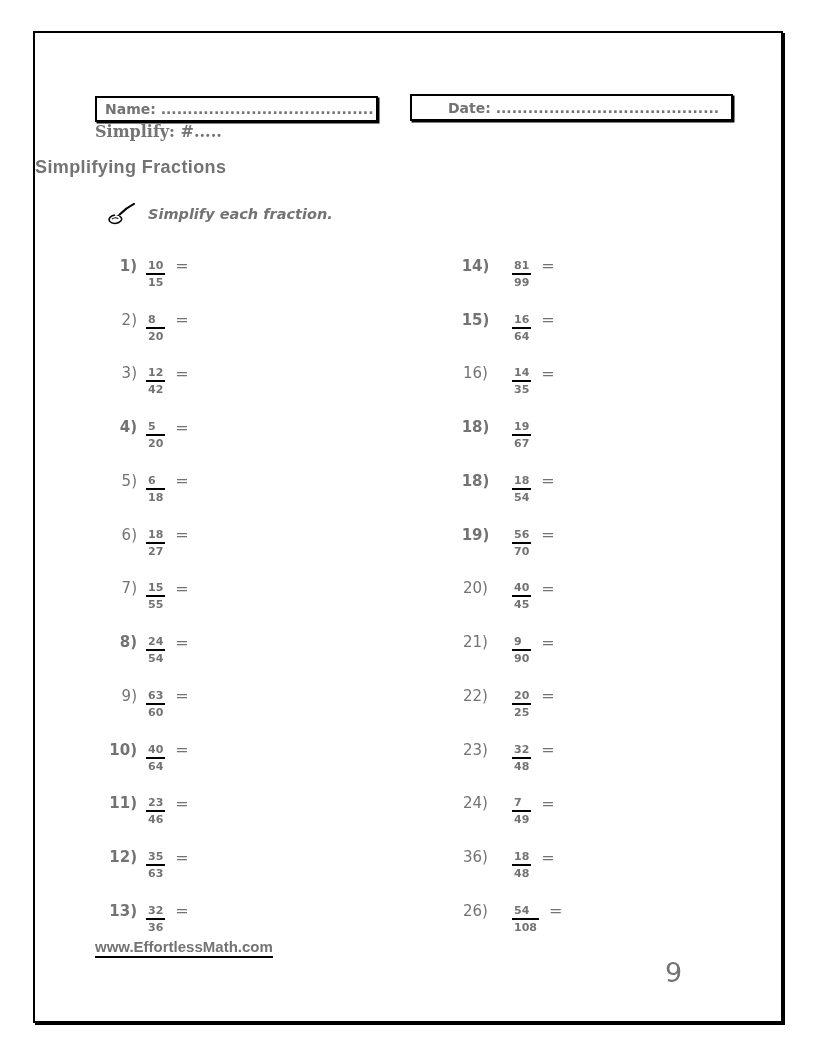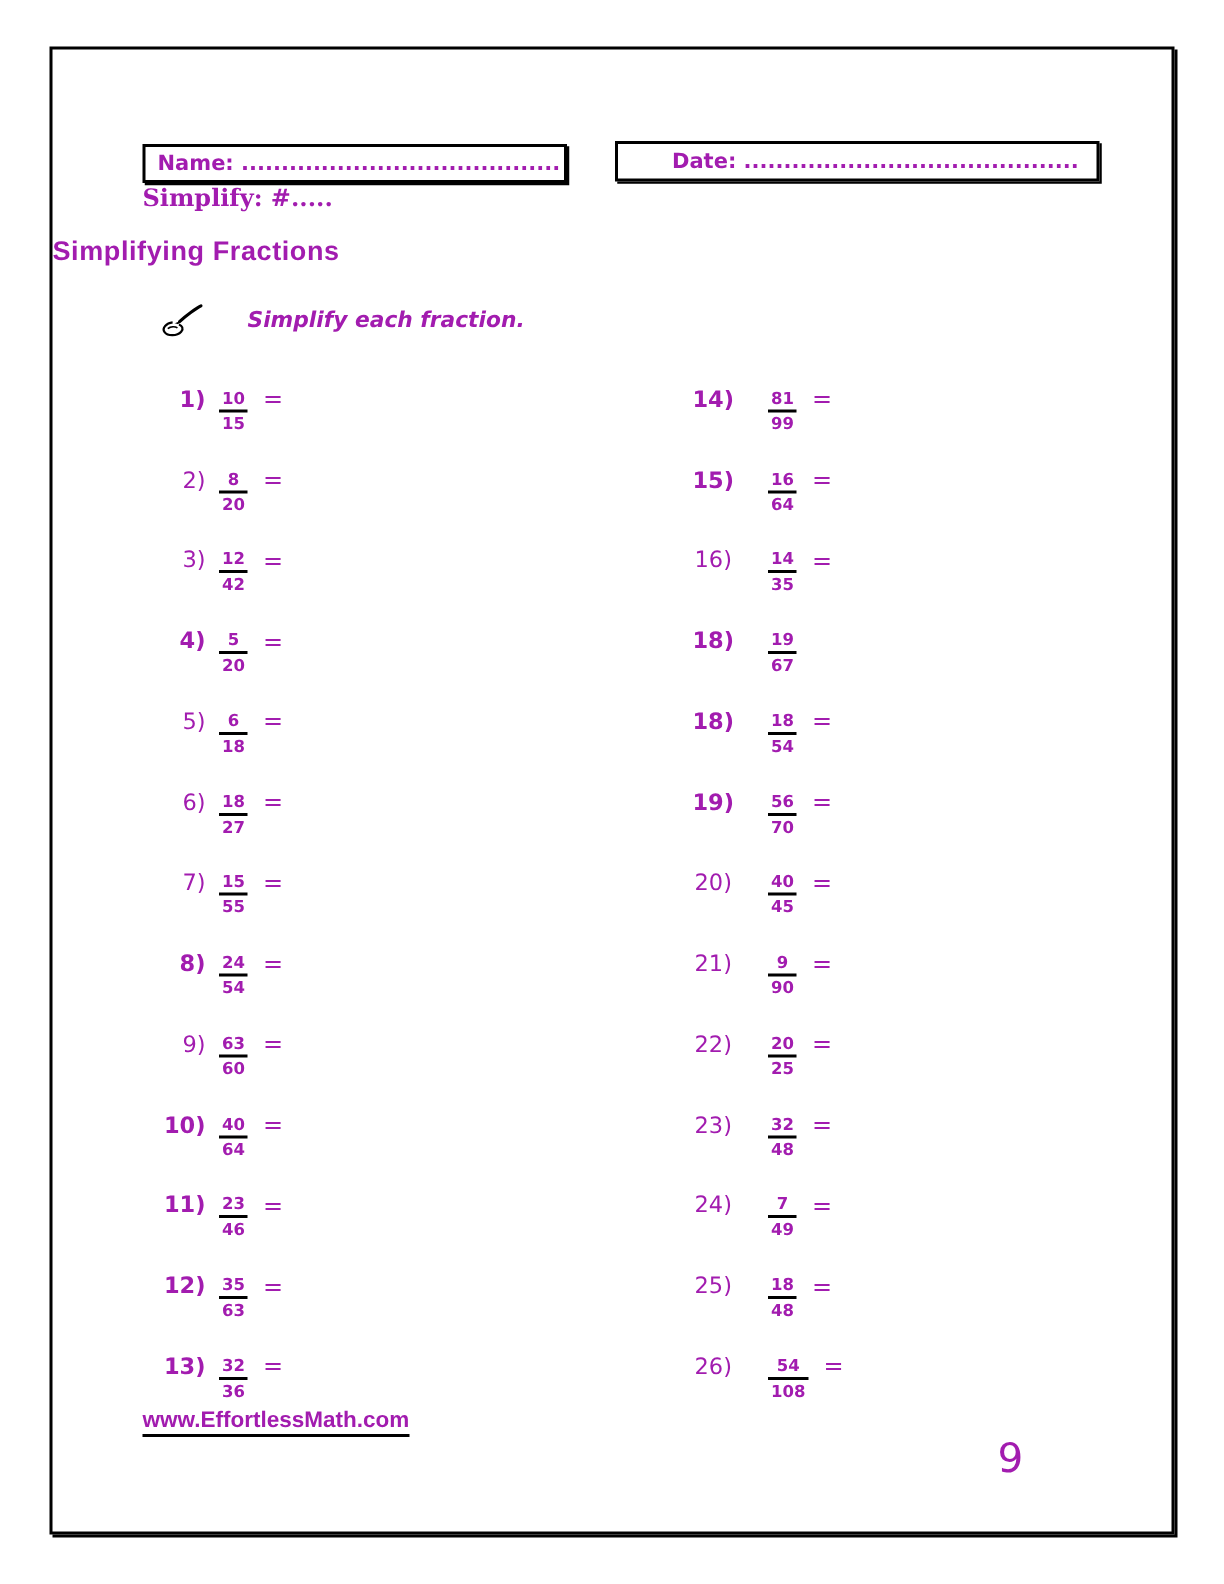--- a/index.html
+++ b/index.html
@@ -1,21 +1,21 @@
 <!DOCTYPE html>
 <html><head>
 <meta charset="utf-8">
 <style>
   html,body{margin:0;padding:0;background:#ffffff;}
   .page{
     position:relative;
     width:816px;height:1056px;
     background:#ffffff;
     font-family:"DejaVu Sans",sans-serif;
-    color:#a21caf;
+    color:#737373;
     overflow:hidden;
   }
   .page-border{
     position:absolute;left:33px;top:31px;width:746px;height:988px;
     border:2px solid #000;
     box-shadow:2px 2px 0 #000;
     background:#fff;
   }
   .field-box{
     position:absolute;
@@ -35,21 +35,21 @@
     font-family:"DejaVu Serif",serif;font-weight:700;font-size:16px;
   }
   .title{
     position:absolute;left:35px;top:157px;width:746px;
     text-align:left;
     font-family:"Liberation Sans",sans-serif;
     font-weight:700;font-size:18px;letter-spacing:0.4px;
   }
   .instruction{
     position:absolute;left:107px;top:202px;
-    display:flex;align-items:center;gap:28px;
+    display:flex;align-items:center;gap:11px;
   }
   .instruction .icon{width:30px;height:24px;flex:0 0 auto;}
   .instruction .text{
     font-family:"DejaVu Sans",sans-serif;
     font-style:italic;font-weight:700;font-size:14.5px;
   }
   .col{position:absolute;top:239px;}
   #col-left{left:103px;width:300px;}
   #col-right{left:448px;width:300px;}
   .problem{
@@ -58,21 +58,21 @@
   }
   .pnum{
     font-size:15px;font-weight:400;
     text-align:right;flex:0 0 auto;
     margin-right:7px;
   }
   #col-left .pnum{width:34px;}
   #col-right .pnum{width:55px;text-align:center;}
   .problem.bold .pnum{font-weight:700;}
   .frac{
-    display:inline-block;text-align:center;
+    display:inline-block;
     padding:0 2px;flex:0 0 auto;margin-top:16px;
   }
   .frac .num,.frac .den{
     display:block;font-size:11px;font-weight:700;line-height:13px;
     padding:0 2px;
   }
   .frac .bar{display:block;height:2px;background:#000;margin:1px 0;}
   .eq{font-size:16px;font-weight:400;margin-left:8px;}
   .footer-url{
     position:absolute;left:95px;top:938px;
@@ -329,21 +329,21 @@
       <div class="problem">
     <span class="pnum">24)</span>
     <span class="frac">
       <span class="num">7</span>
       <span class="bar"></span>
       <span class="den">49</span>
     </span>
     <span class="eq">=</span>
   </div>
       <div class="problem">
-    <span class="pnum">25)</span>
+    <span class="pnum">36)</span>
     <span class="frac">
       <span class="num">18</span>
       <span class="bar"></span>
       <span class="den">48</span>
     </span>
     <span class="eq">=</span>
   </div>
       <div class="problem">
     <span class="pnum">26)</span>
     <span class="frac">

